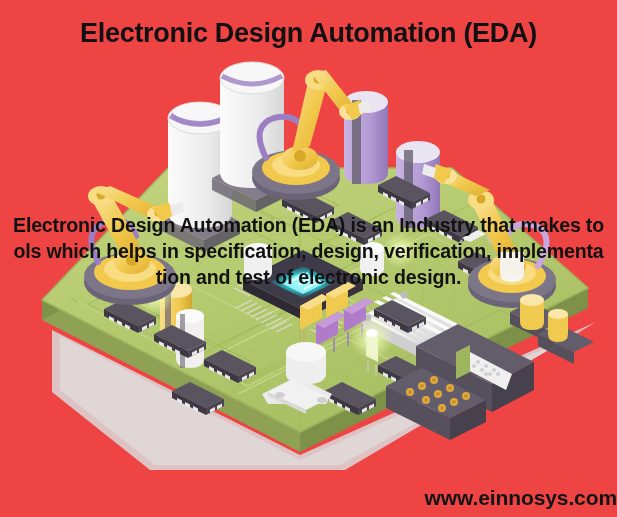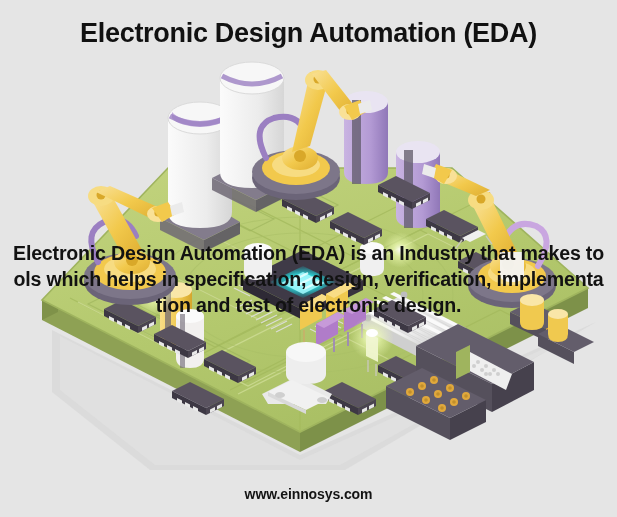--- a/index.html
+++ b/index.html
@@ -9,21 +9,21 @@
     background: #ffffff;
   }
   body {
     font-family: "Liberation Sans", sans-serif;
     -webkit-font-smoothing: antialiased;
   }
   #page {
     position: relative;
     width: 617px;
     height: 517px;
-    background: #e5e5e5;
+    background: #ef4444;
     overflow: hidden;
   }
 
   
   #title {
     position: absolute;
     left: 0;
     top: 18px;
     width: 617px;
     text-align: center;
@@ -46,42 +46,42 @@
   #illustration svg {
     display: block;
     width: 617px;
     height: 517px;
   }
 
   
   #body-copy {
     position: absolute;
     left: 4px;
-    top: 240px;
+    top: 212px;
     width: 609px;
     text-align: center;
     font-size: 19.6px;
     font-weight: 700;
     color: #121212;
     line-height: 1.33;
     letter-spacing: -0.2px;
   }
   #body-copy .l {
     display: block;
     white-space: nowrap;
   }
 
   
   #footer {
     position: absolute;
     left: 0;
     top: 486px;
     width: 617px;
-    text-align: center;
-    font-size: 14px;
+    text-align: right;
+    font-size: 21px;
     font-weight: 700;
     color: #141414;
     letter-spacing: -0.1px;
   }
 </style>
 </head>
 <body>
 
 <div id="page">
 

